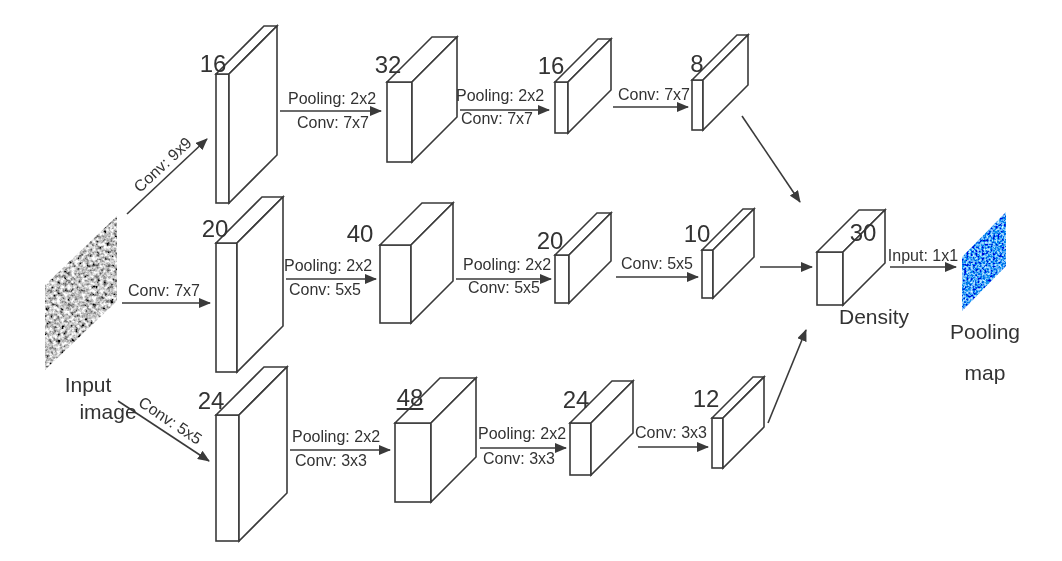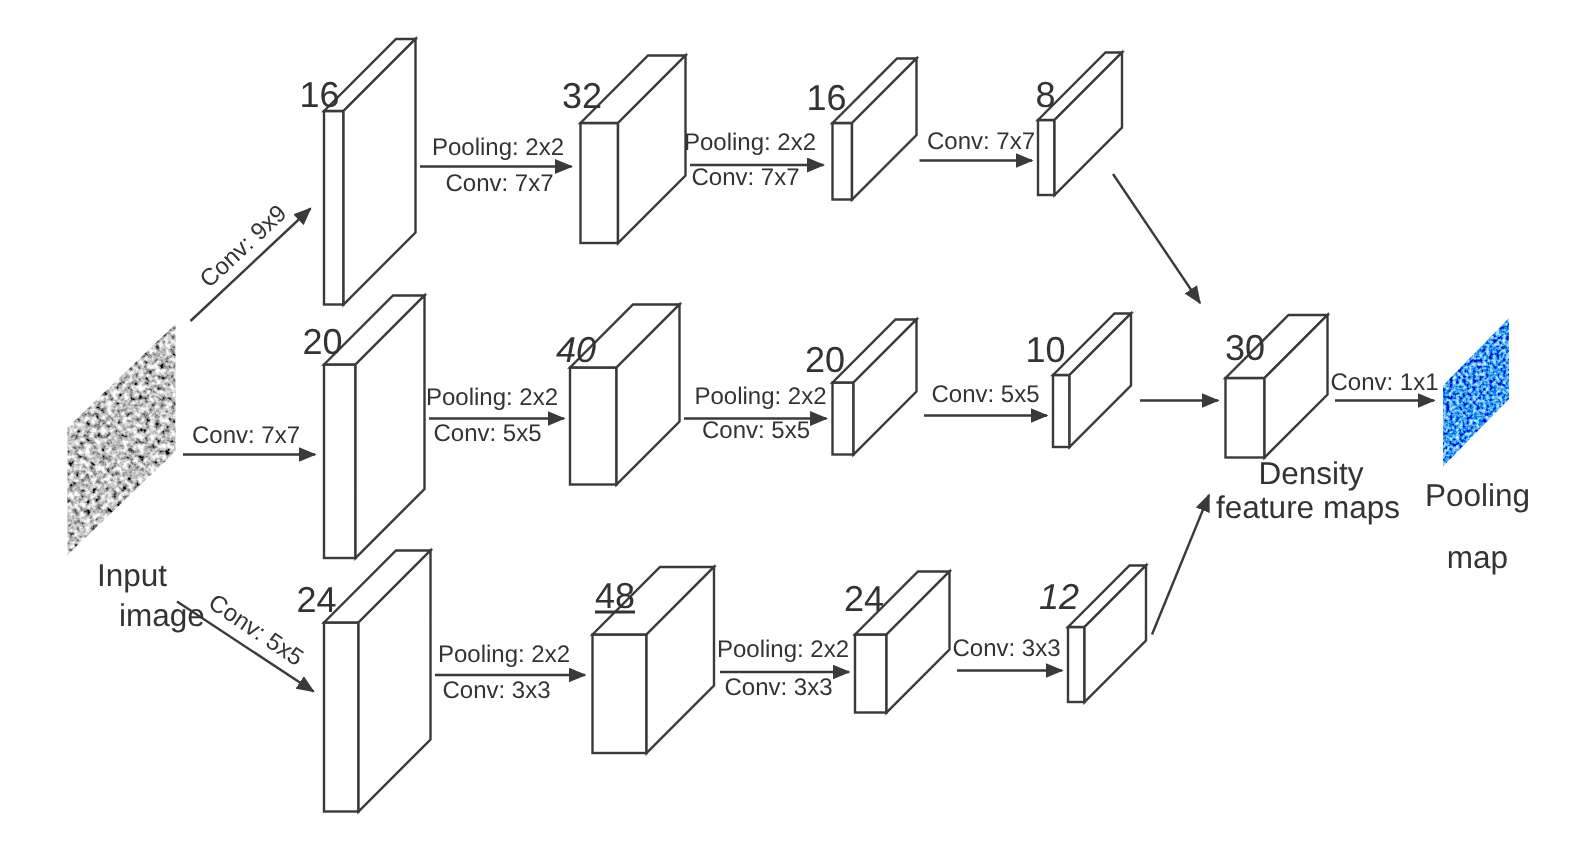--- a/index.html
+++ b/index.html
@@ -173,38 +173,37 @@
   <div class="lbl op" style="left:500px; top:96px;">Pooling: 2x2</div>
   <div class="lbl op" style="left:497px; top:119px;">Conv: 7x7</div>
   <div class="lbl num" style="left:551px; top:66px;">16</div>
   <div class="lbl op" style="left:654px; top:95px;">Conv: 7x7</div>
   <div class="lbl num" style="left:697px; top:64px;">8</div>
 
   <div class="lbl op" style="left:164px; top:291px;">Conv: 7x7</div>
   <div class="lbl num" style="left:215px; top:229px;">20</div>
   <div class="lbl op" style="left:328px; top:266px;">Pooling: 2x2</div>
   <div class="lbl op" style="left:325px; top:290px;">Conv: 5x5</div>
-  <div class="lbl num" style="left:384px; top:234px;font-style:italic;">40</div>
+  <div class="lbl num" style="left:360px; top:234px;">40</div>
   <div class="lbl op" style="left:507px; top:265px;">Pooling: 2x2</div>
   <div class="lbl op" style="left:504px; top:288px;">Conv: 5x5</div>
   <div class="lbl num" style="left:550px; top:241px;">20</div>
   <div class="lbl op" style="left:657px; top:264px;">Conv: 5x5</div>
   <div class="lbl num" style="left:697px; top:234px;">10</div>
 
   <div class="lbl op rot-dn" style="left:170px; top:421px;">Conv: 5x5</div>
   <div class="lbl num" style="left:211px; top:401px;">24</div>
   <div class="lbl op" style="left:336px; top:437px;">Pooling: 2x2</div>
   <div class="lbl op" style="left:331px; top:461px;">Conv: 3x3</div>
   <div class="lbl num" style="left:410px; top:398px;text-decoration:underline;">48</div>
   <div class="lbl op" style="left:522px; top:434px;">Pooling: 2x2</div>
   <div class="lbl op" style="left:519px; top:459px;">Conv: 3x3</div>
   <div class="lbl num" style="left:576px; top:400px;">24</div>
   <div class="lbl op" style="left:671px; top:433px;">Conv: 3x3</div>
-  <div class="lbl num" style="left:706px; top:399px;font-style:italic;">12</div>
-
-  <div class="lbl num" style="left:830px; top:233px;">30</div>
+  <div class="lbl num" style="left:706px; top:399px;">12</div>
+
+  <div class="lbl num" style="left:863px; top:233px;">30</div>
   <div class="lbl cap" style="left:874px; top:316px;">Density</div>
-  <div class="lbl cap" style="left:872px; top:339px;">feature maps</div>
-  <div class="lbl op" style="left:923px; top:256px;">Conv: 1x1</div>
+  <div class="lbl op" style="left:923px; top:256px;">Input: 1x1</div>
   <div class="lbl cap" style="left:985px; top:331px;">Pooling</div>
   <div class="lbl cap" style="left:985px; top:372px;">map</div>
 
 </div>
 
 </body></html>

